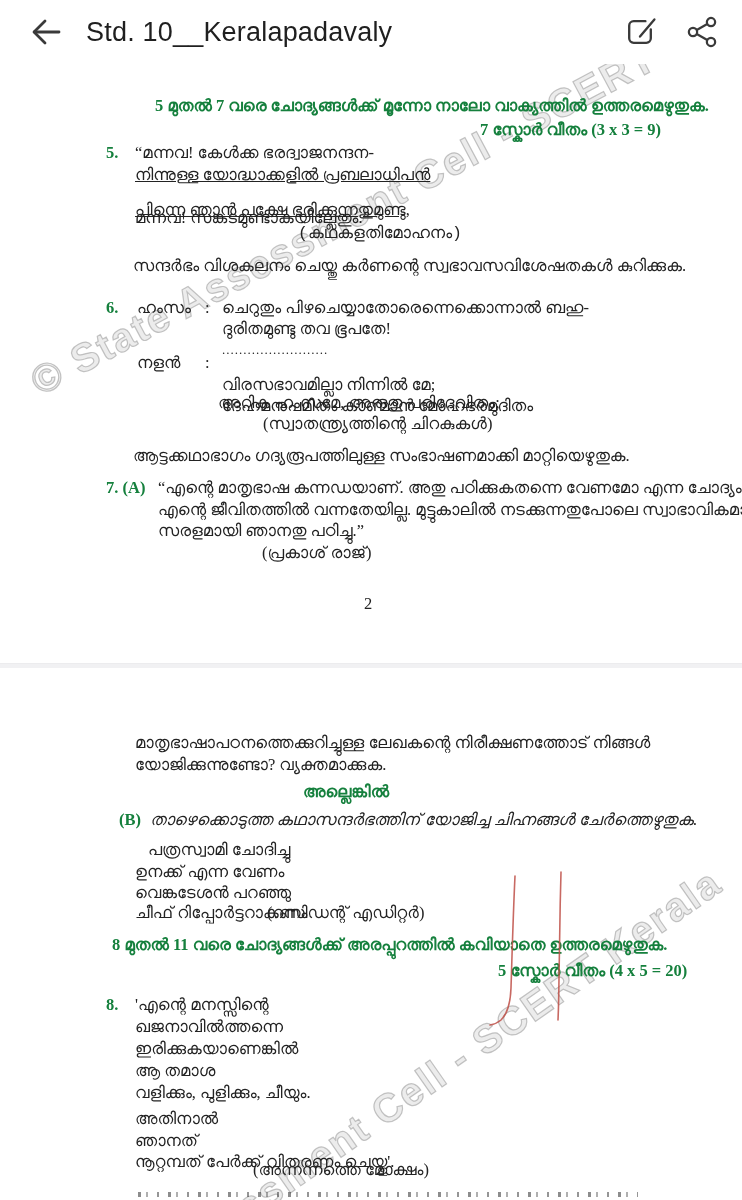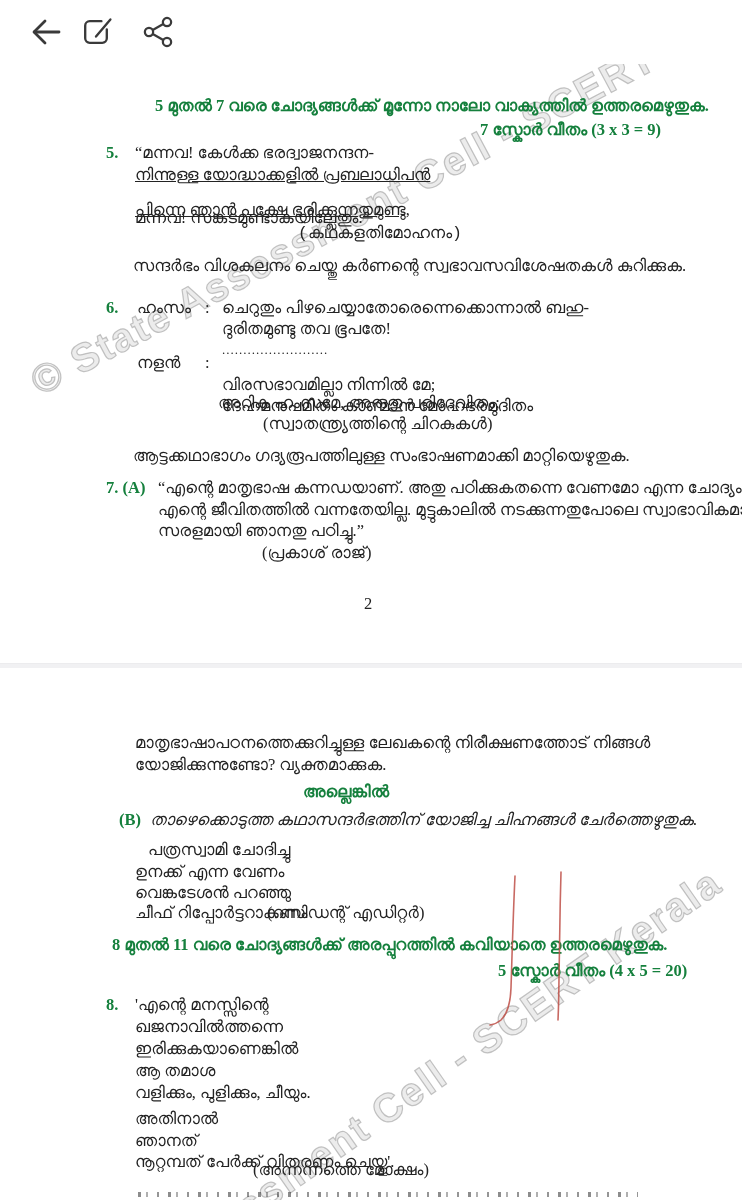--- a/index.html
+++ b/index.html
@@ -68,20 +68,21 @@
 
 <div class="appbar">
   <button class="icon-btn back-btn">
     <span>
       <svg width="34" height="34" viewBox="0 0 34 34" fill="none" stroke="#3a3a3a" stroke-width="2.8" stroke-linecap="round" stroke-linejoin="round">
         <path d="M16 6 L5 17 L16 28"></path>
           <path d="M5.5 17 H30"></path>
       </svg>
     </span>
   </button>
+  <div class="appbar-title">Std. 10__Keralapadavaly</div>
   <div class="appbar-actions">
     <button class="icon-btn">
       <span>
         <svg width="36" height="36" viewBox="0 0 40 40" fill="none" stroke="#3a3a3a" stroke-width="2.6" stroke-linecap="round" stroke-linejoin="round">
           <path d="M26 8 H13 a5 5 0 0 0 -5 5 v14 a5 5 0 0 0 5 5 h14 a5 5 0 0 0 5 -5 V17"></path>
           <path d="M20 25 L36 6"></path>
         </svg>
       </span>
     </button>
     <button class="icon-btn">

